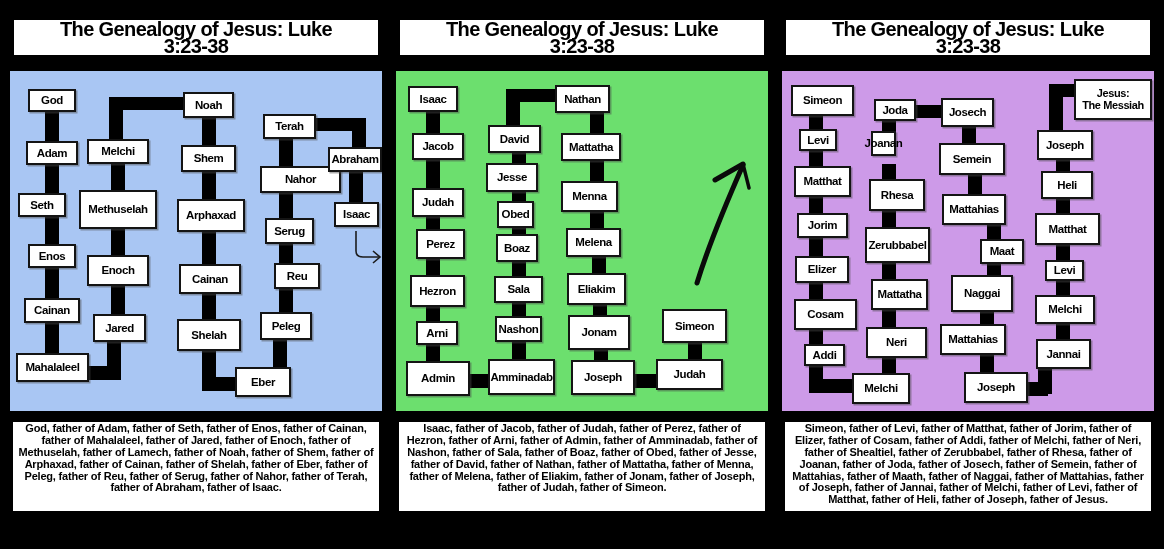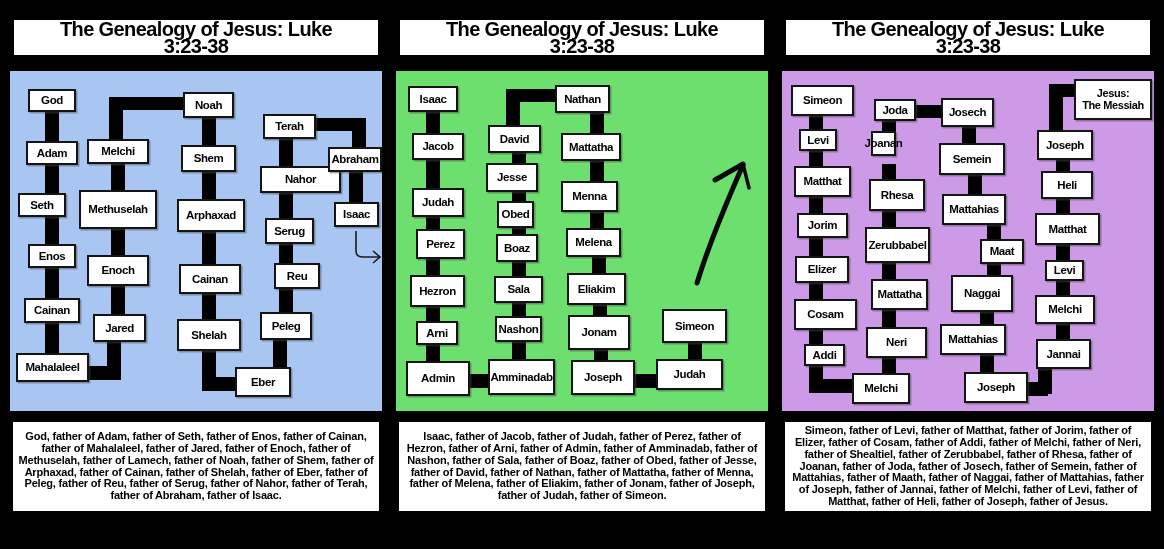--- a/index.html
+++ b/index.html
@@ -27,21 +27,21 @@
     position:absolute;box-sizing:border-box;background:#fff;border:2px solid #141414;
     box-shadow:1.5px 1.5px 0 rgba(70,70,70,0.45);
     display:flex;align-items:center;justify-content:center;text-align:center;
     font-weight:bold;color:#000;font-size:11.5px;letter-spacing:-0.4px;
     white-space:pre-line;line-height:1.05;
   }
   .arrow-svg{position:absolute;}
   .caption-box{
     box-sizing:border-box;width:370px;margin:9px 0 0 1px;height:93px;
     background:#fff;border:2px solid #000;
-    display:flex;align-items:center;justify-content:center;
+    display:flex;justify-content:center;
   }
   .caption-box p{
     margin:0;padding:1px 5px;text-align:center;color:#000;
     font-weight:bold;font-size:11px;line-height:1.08;letter-spacing:-0.2px;
   }
 </style>
 </head>
 <body>
 
 <div id="stage">

